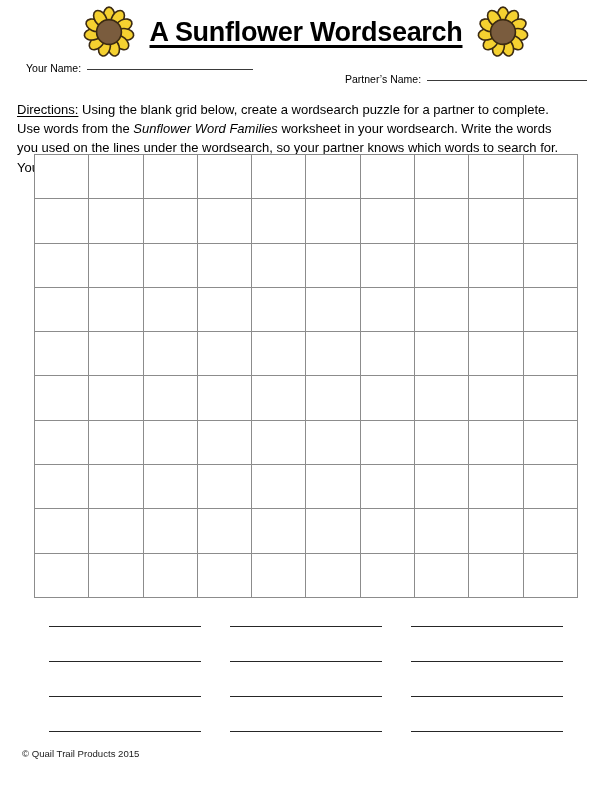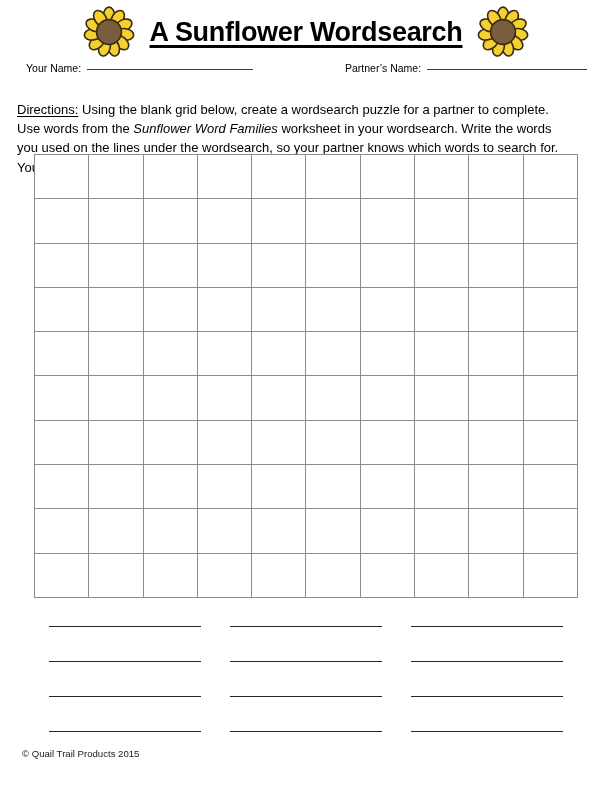--- a/index.html
+++ b/index.html
@@ -56,21 +56,21 @@
     padding-left: 28px;
   }
   .name-field {
     position: absolute;
     display: flex;
     align-items: baseline;
     gap: 6px;
     white-space: nowrap;
   }
   #your-name-field  { left: 26px; }
-  #partner-name-field { left: 345px; }
+  #partner-name-field { left: 345px; margin-top: 11px; }
   .blank-line {
     display: inline-block;
     border-bottom: 1.3px solid #3a3a3a;
     height: 0;
     position: relative;
     top: -2px;
   }
   #your-name-blank    { width: 166px; }
   #partner-name-blank { width: 160px; }
 

